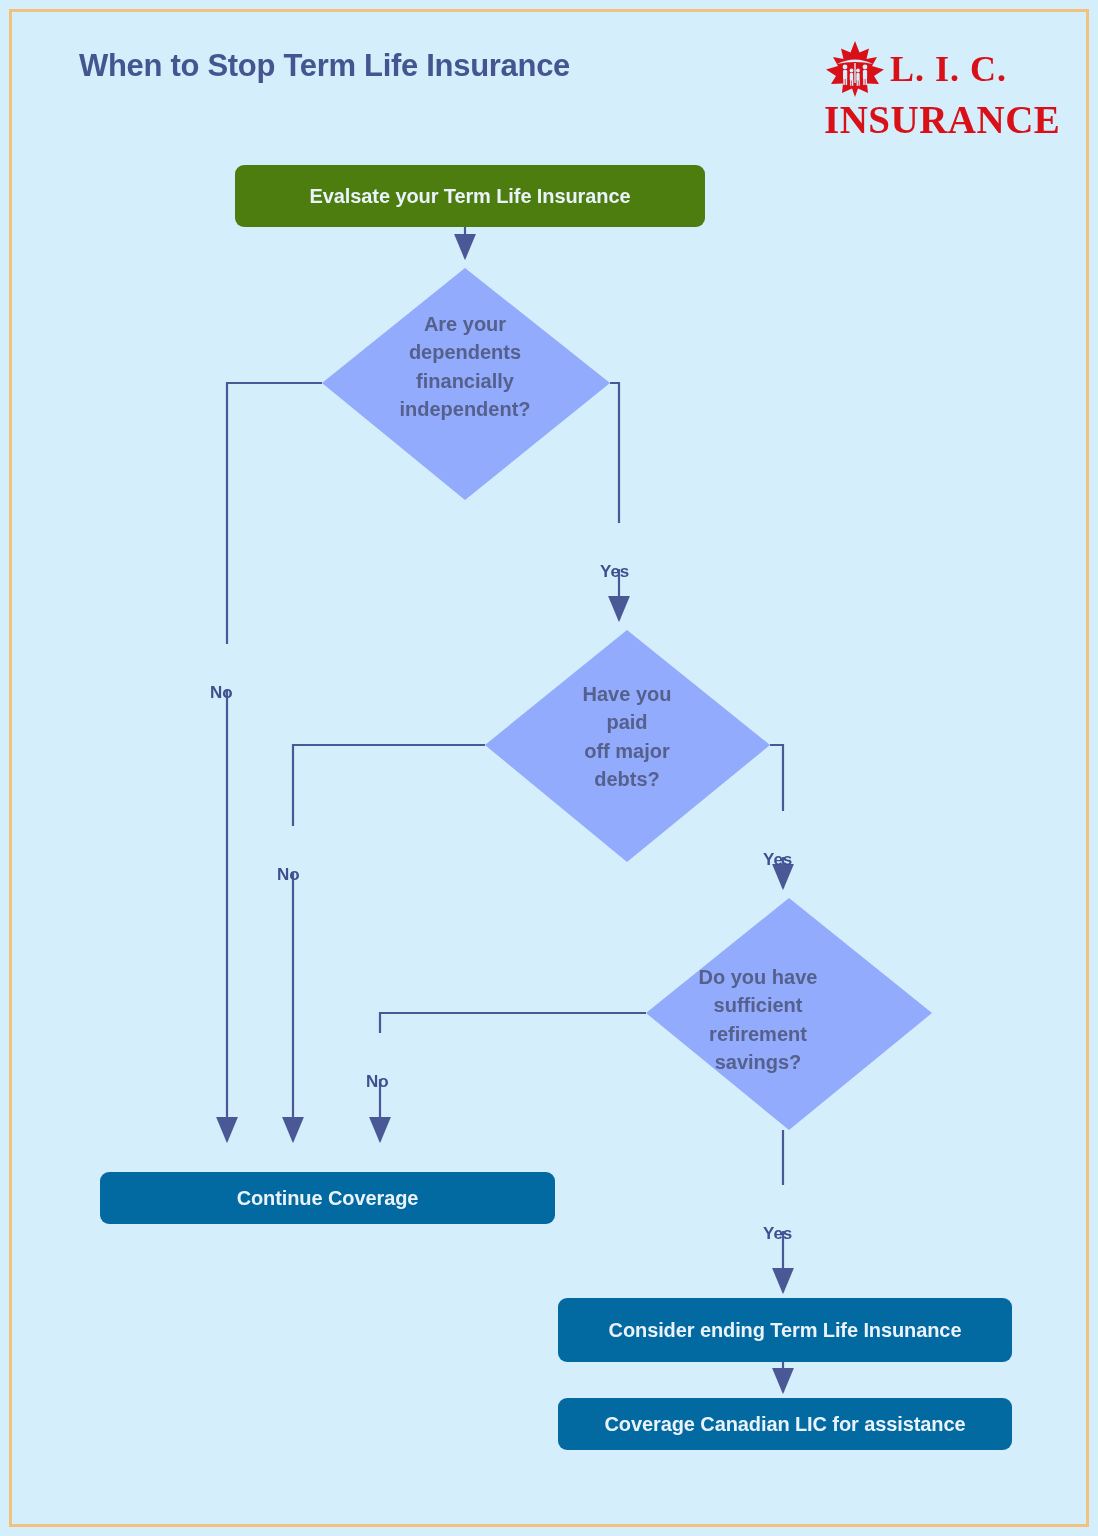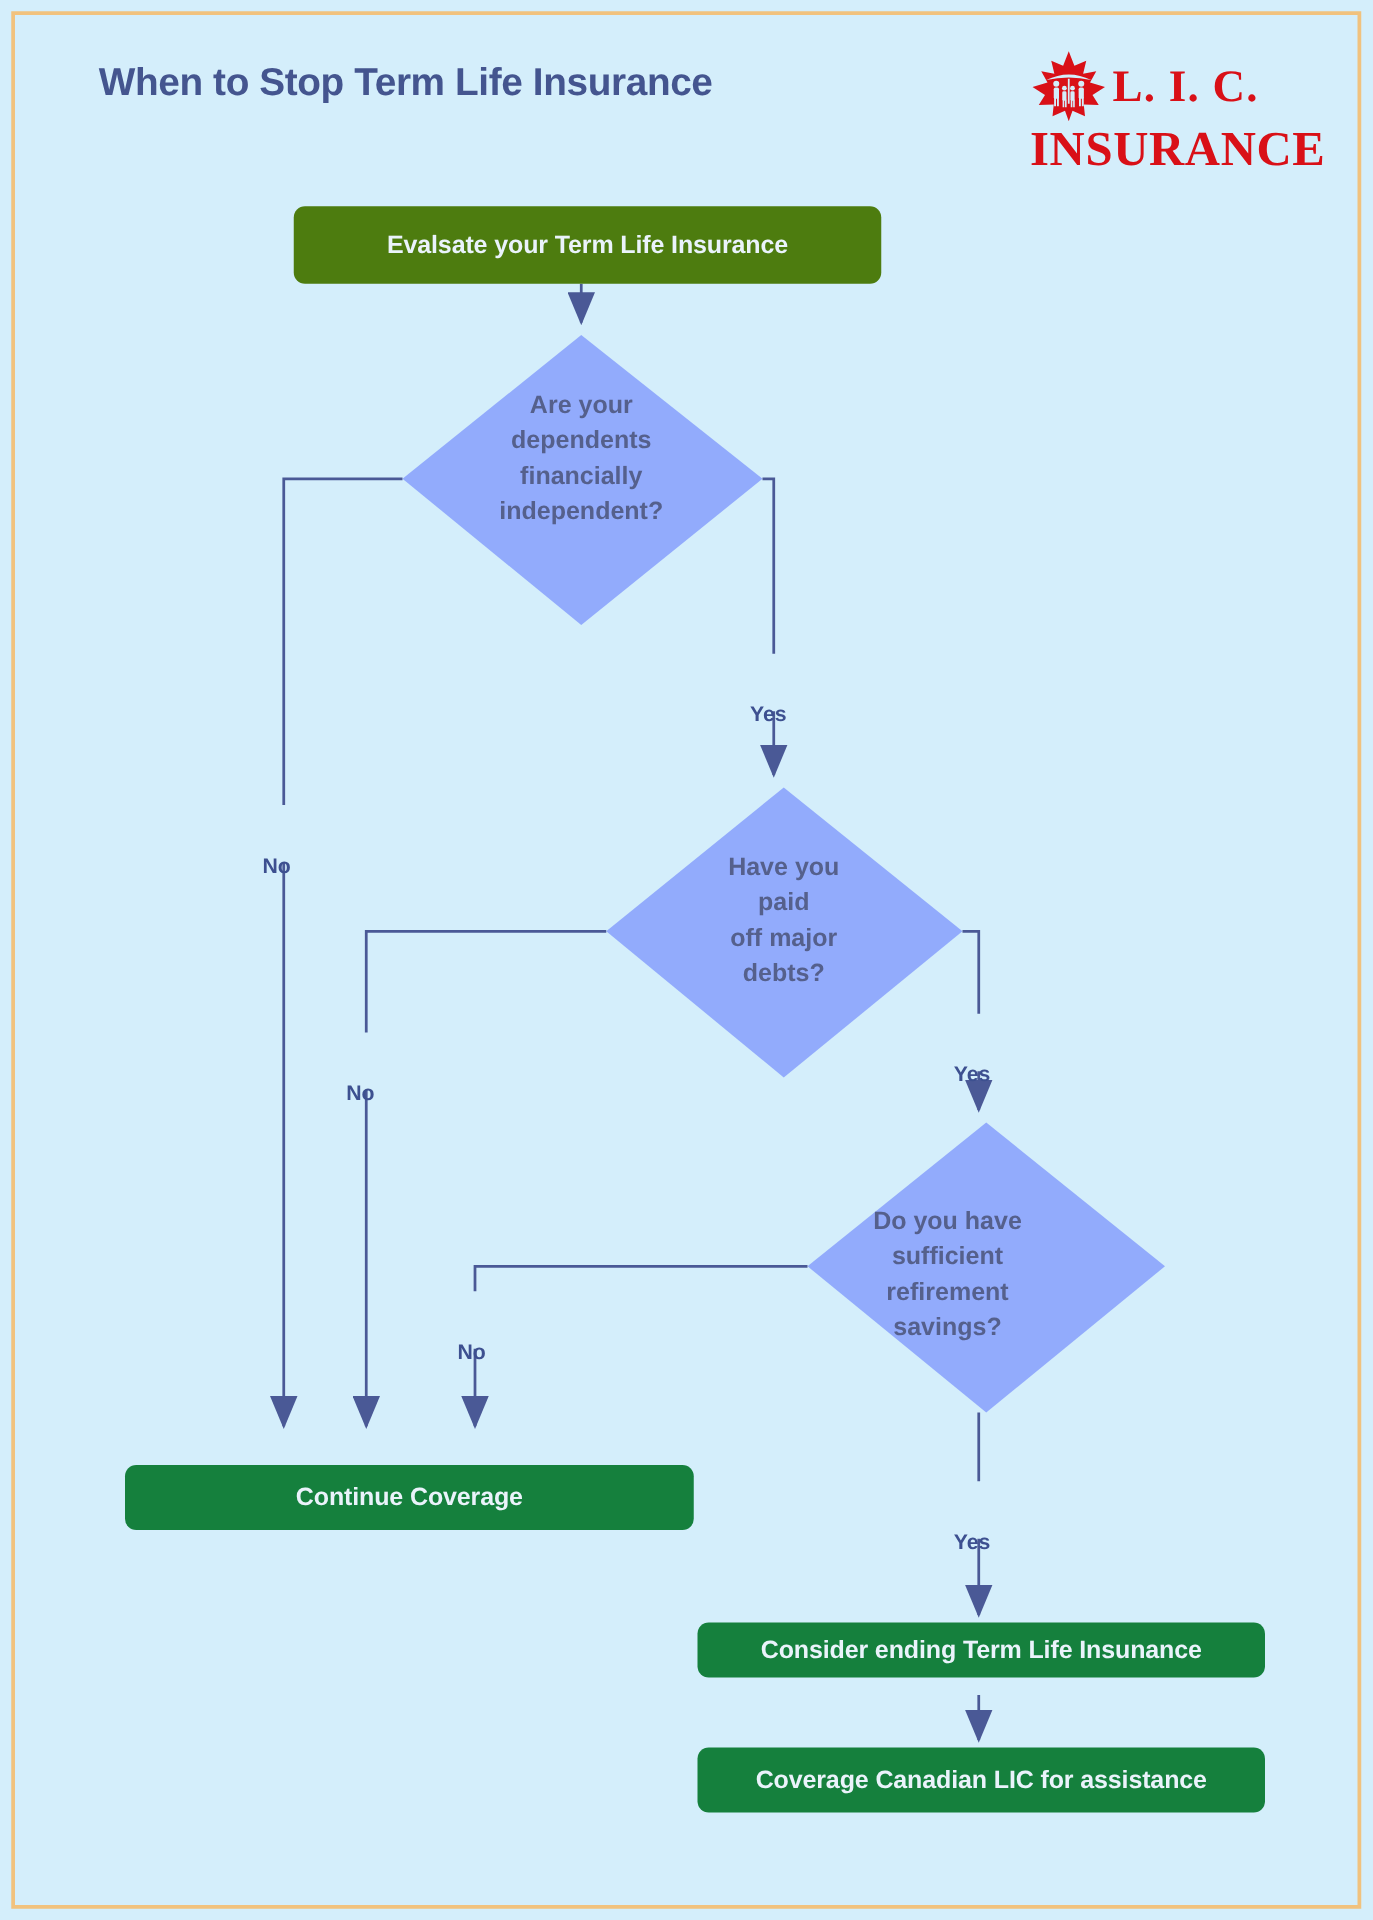--- a/index.html
+++ b/index.html
@@ -98,21 +98,21 @@
     align-items: center;
     justify-content: center;
     color: #eaf3fb;
     font-size: 20px;
     font-weight: bold;
     letter-spacing: -0.1px;
     box-sizing: border-box;
     white-space: nowrap;
   }
   .box-start { background: #4d7c0f; }
-  .box-end   { background: #15803d; }
+  .box-end   { background: #0369a1; }
 
   .diamond-label {
     position: absolute;
     color: #55608c;
     font-size: 20px;
     font-weight: bold;
     line-height: 1.42;
     text-align: center;
     white-space: pre-line;
     pointer-events: none;
@@ -201,21 +201,21 @@
       <path d="M783,1231 L783,1292" marker-end="url(#ah)"></path>
 
       <path d="M783,1356 L783,1392" marker-end="url(#ah)"></path>
     </g>
   </svg>
 
   <div class="nodebox box-start" style="left:235px; top:165px; width:470px; height:62px;">Evalsate your Term Life Insurance</div>
 
   <div class="nodebox box-end" style="left:100px; top:1172px; width:455px; height:52px;">Continue Coverage</div>
 
-  <div class="nodebox box-end" style="left:558px; top:1298px; width:454px; height:44px;">Consider ending Term Life Insunance</div>
+  <div class="nodebox box-end" style="left:558px; top:1298px; width:454px; height:64px;">Consider ending Term Life Insunance</div>
 
   <div class="nodebox box-end" style="left:558px; top:1398px; width:454px; height:52px;">Coverage Canadian LIC for assistance</div>
 
   <div class="diamond-label" style="left:325px; top:310px; width:280px;">Are your
 dependents
 financially
 independent?</div>
 
   <div class="diamond-label" style="left:487px; top:680px; width:280px;">Have you
 paid

